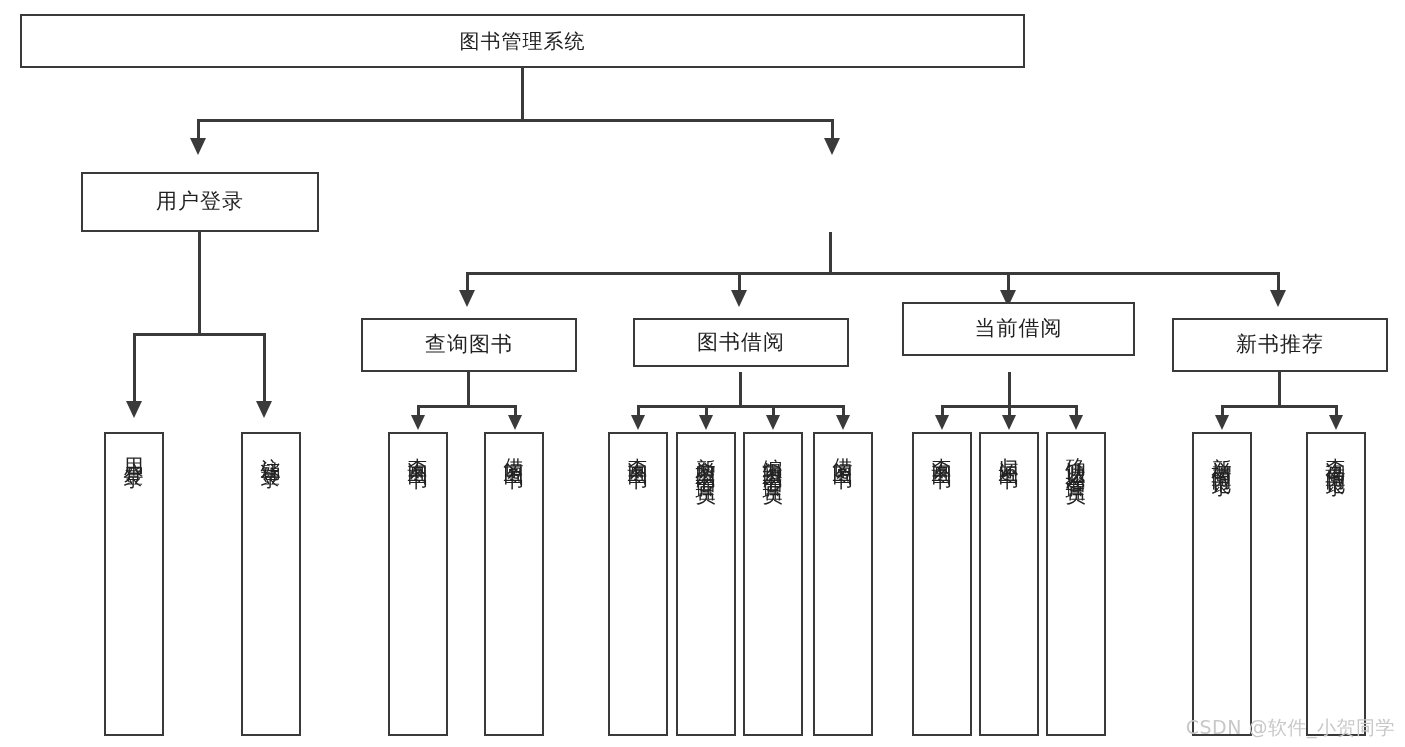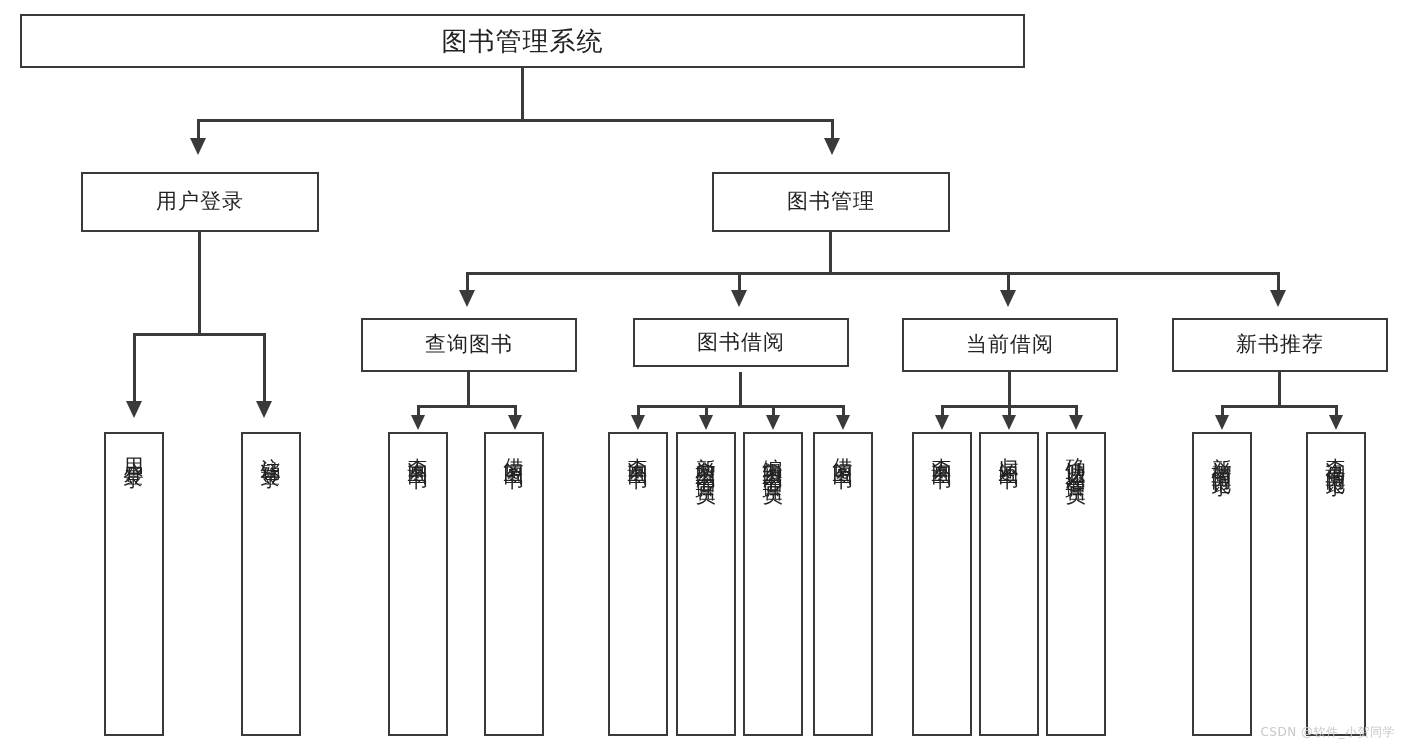--- a/index.html
+++ b/index.html
@@ -23,21 +23,21 @@
     display:flex;
     align-items:center;
     justify-content:center;
     color:#222222;
   }
   .node.horiz{
     font-size:21px;
     letter-spacing:1px;
     line-height:1.1;
   }
-  .node.root{ font-size:26px; }
+  .node.root{ font-size:20px; }
   .node.vert{
     font-size:20px;
     align-items:flex-start;
     justify-content:center;
     padding-top:8px;
   }
   .vtext{
     writing-mode:vertical-rl;
     text-orientation:upright;
     letter-spacing:4px;
@@ -59,21 +59,21 @@
   .arrow.sm{
     border-left:7px solid transparent;
     border-right:7px solid transparent;
     border-top:15px solid #3a3a3a;
   }
   
   #watermark{
     position:absolute;
     right:10px;
     bottom:6px;
-    font-size:12px;
+    font-size:19px;
     color:#c8c8c8;
     letter-spacing:0.5px;
     white-space:nowrap;
     font-family:"DejaVu Sans","Liberation Sans",sans-serif;
   }
 </style>
 </head>
 <body>
 
 <div id="canvas">
@@ -86,23 +86,20 @@
 
   <div class="ln hline" style="left:197px;top:119px;width:637px;height:3px;"></div>
 
   <div class="ln vline" style="left:197px;top:119px;width:3px;height:21px;"></div>
   <div class="arrow" style="left:190px;top:138px;"></div>
   <div class="ln vline" style="left:831px;top:119px;width:3px;height:21px;"></div>
   <div class="arrow" style="left:824px;top:138px;"></div>
 
   <div class="node horiz" style="left:81px;top:172px;width:238px;height:60px;">
     <span>用户登录</span>
-  </div>
-  <div class="node horiz" style="left:712px;top:172px;width:238px;height:60px;">
-    <span>图书管理</span>
   </div>
 
   <div class="ln vline" style="left:198px;top:232px;width:3px;height:102px;"></div>
   <div class="ln hline" style="left:133px;top:333px;width:133px;height:3px;"></div>
   <div class="ln vline" style="left:133px;top:333px;width:3px;height:70px;"></div>
   <div class="arrow" style="left:126px;top:401px;"></div>
   <div class="ln vline" style="left:263px;top:333px;width:3px;height:70px;"></div>
   <div class="arrow" style="left:256px;top:401px;"></div>
 
   <div class="ln vline" style="left:829px;top:232px;width:3px;height:42px;"></div>
@@ -119,21 +116,21 @@
 
   <div class="ln vline" style="left:1277px;top:272px;width:3px;height:20px;"></div>
   <div class="arrow" style="left:1270px;top:290px;"></div>
 
   <div class="node horiz" style="left:361px;top:318px;width:216px;height:54px;">
     <span>查询图书</span>
   </div>
   <div class="node horiz" style="left:633px;top:318px;width:216px;height:49px;">
     <span>图书借阅</span>
   </div>
-  <div class="node horiz" style="left:902px;top:318px;width:216px;height:54px;">
+  <div class="node horiz" style="left:902px;top:302px;width:233px;height:54px;">
     <span>当前借阅</span>
   </div>
   <div class="node horiz" style="left:1172px;top:318px;width:216px;height:54px;">
     <span>新书推荐</span>
   </div>
 
   <div class="ln vline" style="left:467px;top:372px;width:3px;height:34px;"></div>
   <div class="ln hline" style="left:417px;top:405px;width:100px;height:3px;"></div>
   <div class="ln vline" style="left:417px;top:405px;width:3px;height:12px;"></div>
   <div class="arrow sm" style="left:411px;top:415px;"></div>

